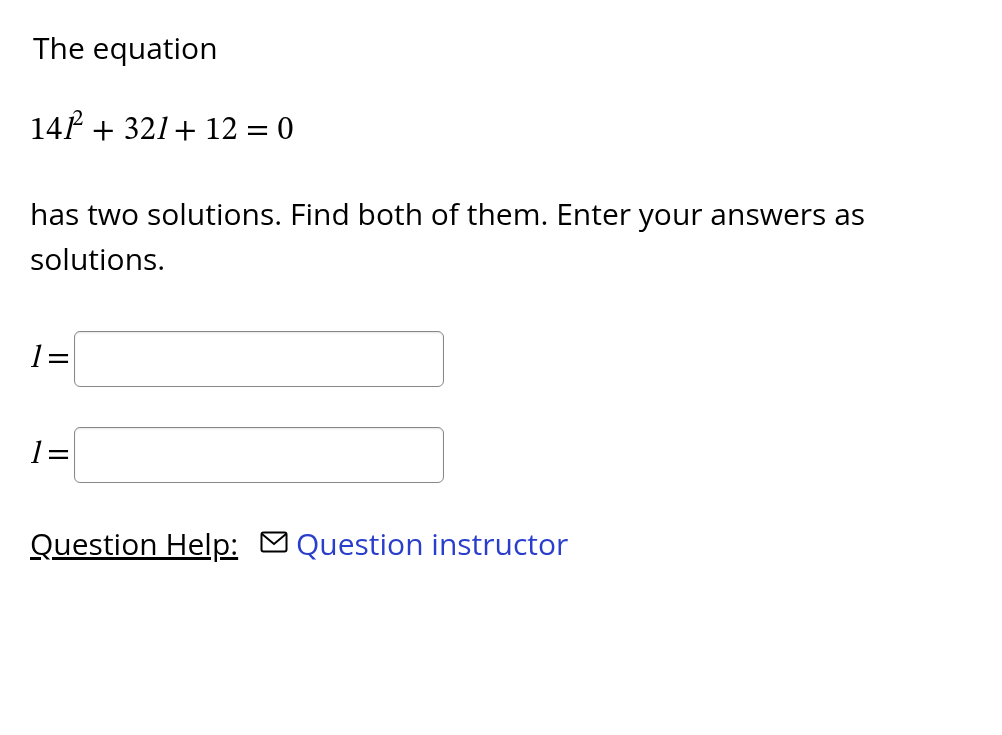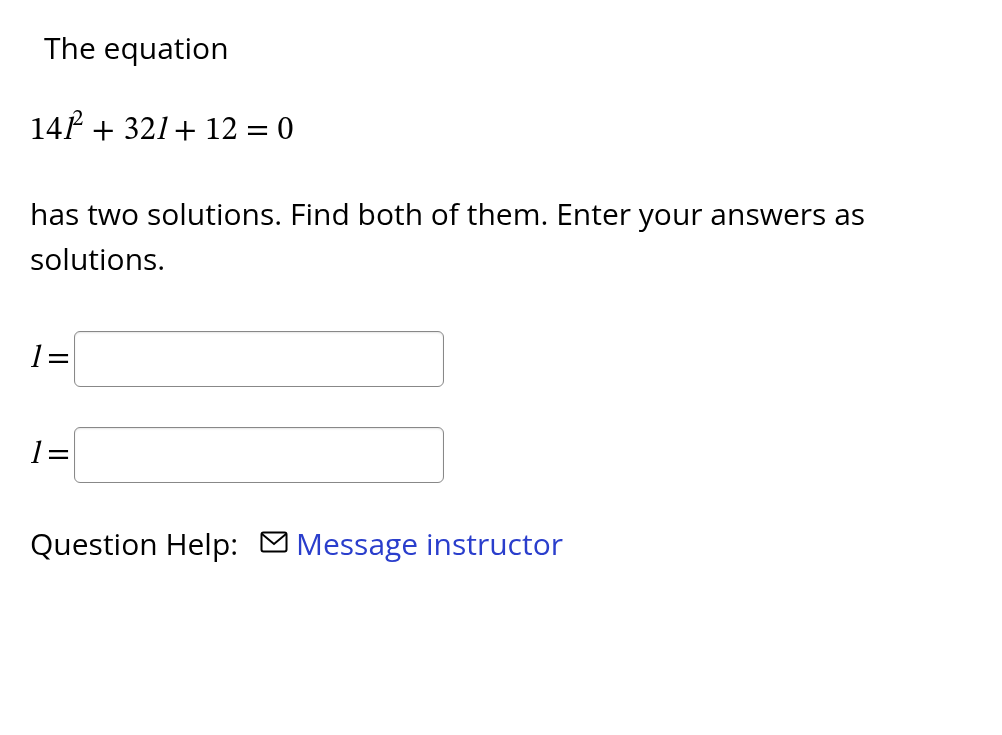--- a/index.html
+++ b/index.html
@@ -7,21 +7,21 @@
     }
     body {
       margin: 0;
       padding: 28px 30px;
       font-family: 'Open Sans', 'Segoe UI', Arial, sans-serif;
       font-size: 30px;
       color: #000;
       background: #fff;
     }
     .intro-text {
-      margin: 0 0 40px 14px;
+      margin: 0 0 40px 3px;
       line-height: 1.3;
     }
     .equation {
       font-family: 'Cambria Math', 'STIX Two Math', Georgia, serif;
       font-size: 32px;
       margin-bottom: 40px;
       letter-spacing: 0.5px;
     }
     .equation .var {
       font-style: italic;
@@ -62,20 +62,21 @@
       padding: 4px 10px;
       font-size: 24px;
       background: #fff;
     }
     .help-row {
       margin-top: 18px;
       font-size: 30px;
     }
     .help-label {
       display: inline;
+      text-decoration: underline;
     }
     .msg-link {
       color: #2a3ecc;
       text-decoration: none;
       margin-left: 14px;
       display: inline-flex;
       align-items: center;
       gap: 8px;
     }
     .envelope-icon {
@@ -110,15 +111,15 @@
   <input type="text" class="answer-input" value="" style="">
 </div>
 
 <div class="help-row">
   <span class="help-label">Question Help:</span>
   <a href="#" class="msg-link">
     <svg class="envelope-icon" viewBox="0 0 28 22" fill="none" stroke="#000" stroke-width="2">
       <rect x="1.5" y="1.5" width="25" height="19" rx="2" ry="2"></rect>
       <path d="M2 3 L14 13 L26 3"></path>
     </svg>
-    <span>Message instructor</span>
+    <span>Question instructor</span>
   </a>
 </div>
 
 </body></html>

